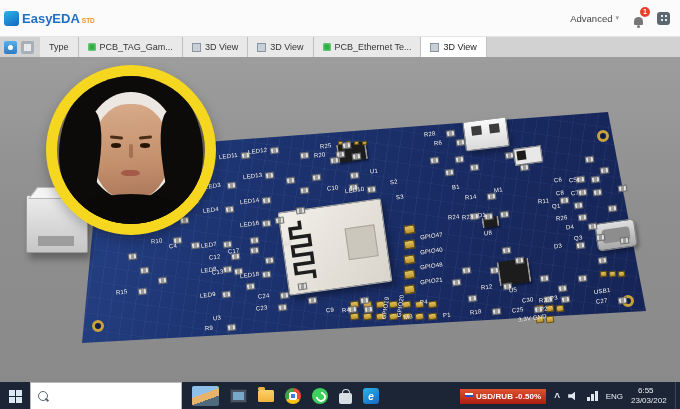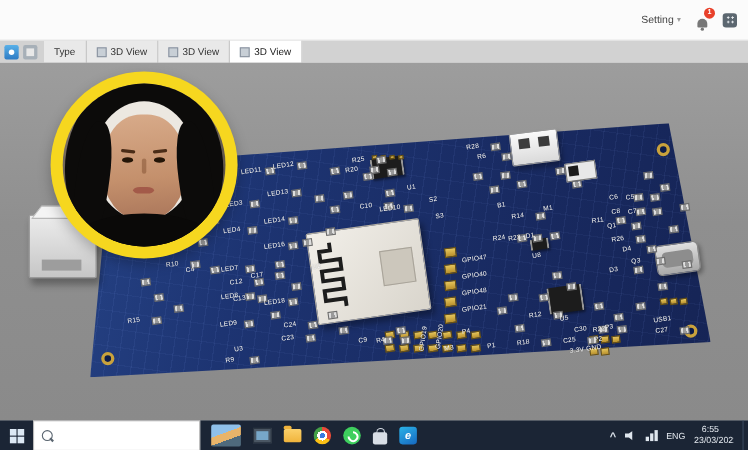--- a/index.html
+++ b/index.html
@@ -129,47 +129,60 @@
   .clock span{white-space:nowrap;}
   .clock span:first-child{margin-left:7px;}
   .sd{width:4px;height:100%;border-left:1px solid #39485c;}
 </style>
 </head>
 <body>
 
 <div class="page">
 
   <header class="menubar">
+    <div class="logo">
+      <span class="logo-ic"></span>
+      <span class="logo-tx">EasyEDA</span>
+      <span class="logo-std">STD</span>
+    </div>
     <div class="mb-right">
       <span class="account">
-        <span>Setting</span>
+        <span>Advanced</span>
         <span class="chev">▾</span>
       </span>
       <span class="bellwrap">
         <span class="bell"></span>
         <span class="badge">1</span>
       </span>
       <span class="gridic"></span>
     </div>
   </header>
 
   <div class="tabbar">
     <span class="tool t1"></span>
     <span class="tool t2"></span>
     <div class="tabstrip">
         <div class="tab">
           <span>Type</span>
         </div>
         <div class="tab">
-          <span class="ticon cube"></span>
-          <span>3D View</span>
+          <span class="ticon pcb"></span>
+          <span>PCB_TAG_Gam...</span>
         </div>
         <div class="tab">
           <span class="ticon cube"></span>
           <span>3D View</span>
+        </div>
+        <div class="tab">
+          <span class="ticon cube"></span>
+          <span>3D View</span>
+        </div>
+        <div class="tab">
+          <span class="ticon pcb"></span>
+          <span>PCB_Ethernet Te...</span>
         </div>
         <div class="tab active">
           <span class="ticon cube"></span>
           <span>3D View</span>
         </div>
       </div>
   </div>
 
   <div class="canvas">
     <div class="board"></div>
@@ -420,20 +433,21 @@
     <div class="apps">
         <span class="tbic news-widget-icon"></span>
         <span class="tbic monitor-icon"></span>
         <span class="tbic folder-icon"></span>
         <span class="tbic chrome-icon"></span>
         <span class="tbic whatsapp-icon"></span>
         <span class="tbic store-icon"></span>
         <span class="tbic easyeda-icon"></span>
       </div>
     <div class="tray">
+      <span class="ticker">USD/RUB  -0.50%</span>
       <span class="chev2">^</span>
       <span class="vol"></span>
       <span class="net">
           <i></i>
           <i></i>
           <i></i>
         </span>
       <span class="lang">ENG</span>
       <div class="clock">
         <span>6:55</span>

